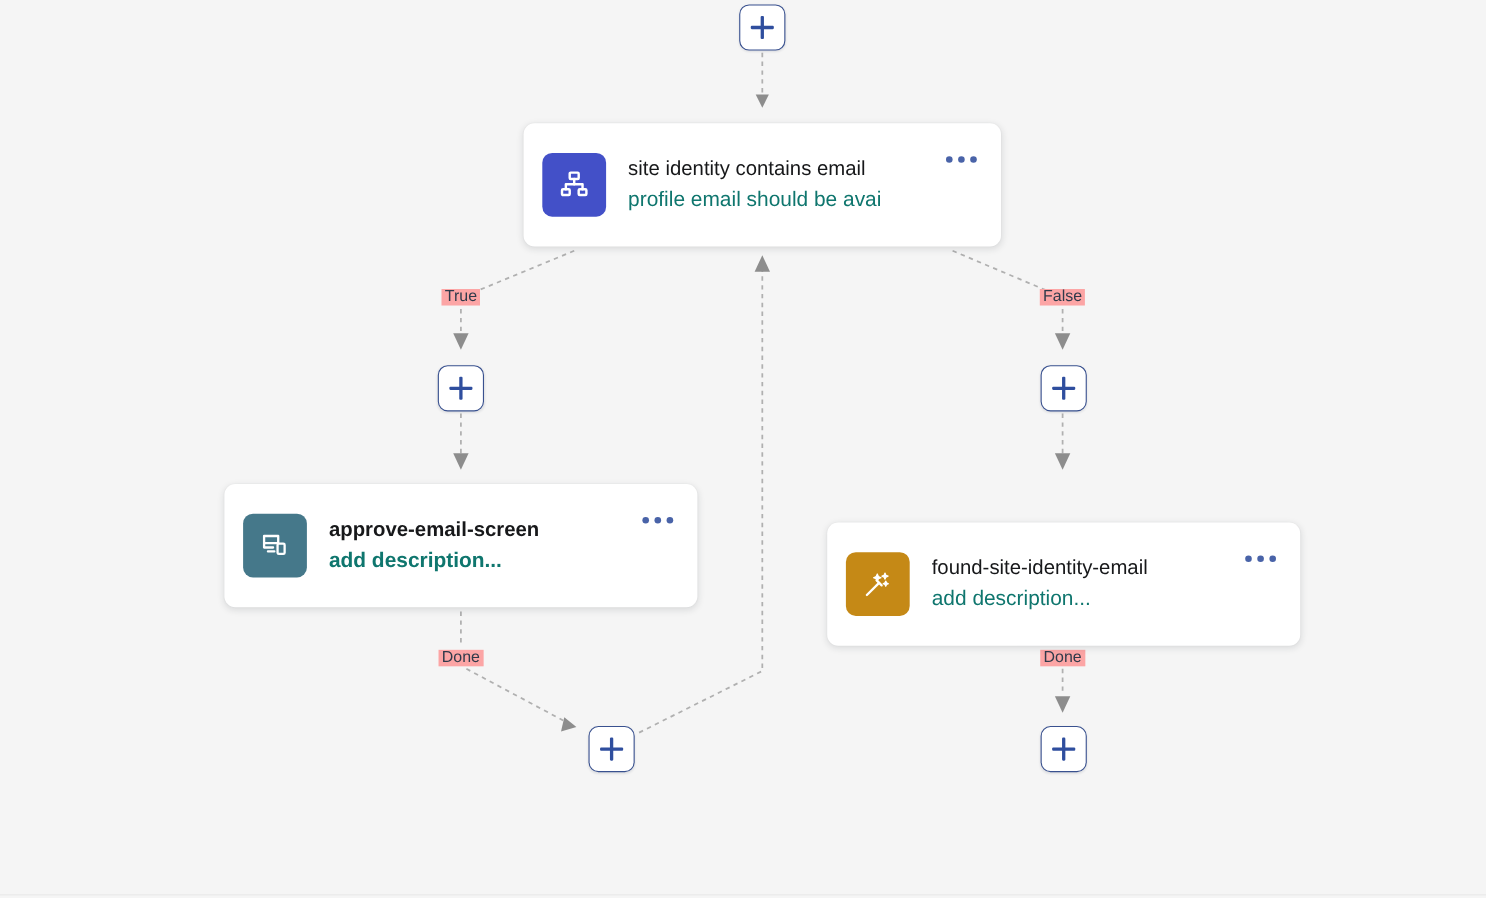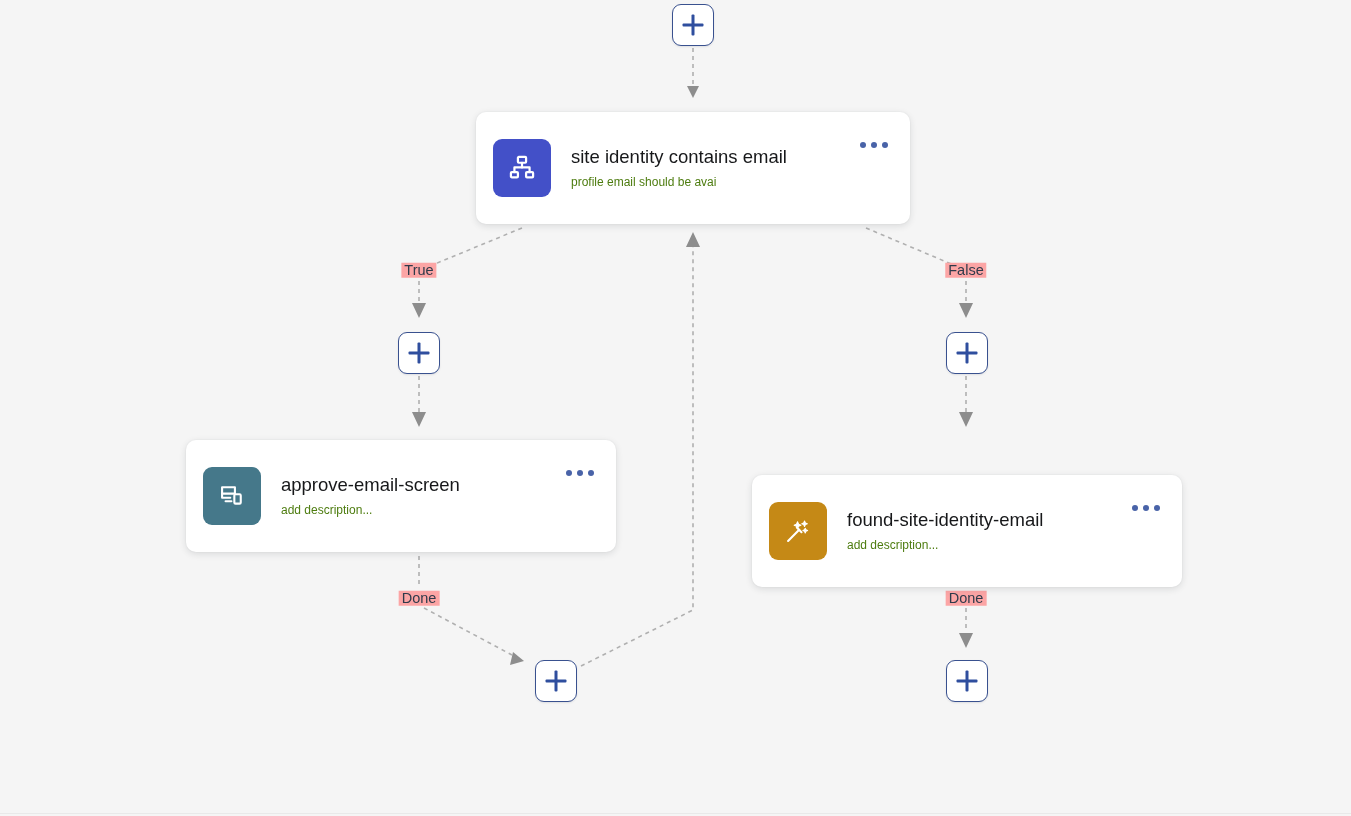--- a/index.html
+++ b/index.html
@@ -122,22 +122,22 @@
   }
   .node-title {
     font-size: 18.5px;
     color: #17181a;
     line-height: 1.2;
     white-space: nowrap;
     overflow: hidden;
     text-overflow: clip;
   }
   .node-desc {
-    font-size: 12px;
-    color: #4d7c0f;
+    font-size: 19px;
+    color: #0f766e;
     line-height: 1.2;
     margin-top: 7px;
     white-space: nowrap;
     overflow: hidden;
   }
 
   .node-menu {
     flex: 0 0 auto;
     align-self: flex-start;
     margin-top: 26px;
@@ -245,21 +245,21 @@
       <div class="node-title">site identity contains email</div>
       <div class="node-desc">profile email should be avai</div>
     </div>
     <div class="node-menu">
       <i></i>
         <i></i>
         <i></i>
     </div>
   </div>
 
-  <div class="node-card" style="left:401px; top:496px; width:430px; height:112px;">
+  <div class="node-card" style="left:419px; top:496px; width:430px; height:112px;font-weight:bold;">
     <div class="node-icon" style="background:#45788a;">
       <svg width="28" height="28" viewBox="0 0 24 24" fill="none" stroke="#ffffff" stroke-width="1.8" stroke-linecap="round" stroke-linejoin="round">
         <path d="M3.5 4.5 H14.5 V10 H3.5 Z"></path>
         <path d="M3.5 10 V13.5 H10.5"></path>
         <path d="M6.5 16.5 H11.5"></path>
         <rect x="14" y="10.5" width="5.5" height="8" rx="1"></rect>
       </svg>
     </div>
     <div class="node-text">
       <div class="node-title">approve-email-screen</div>

